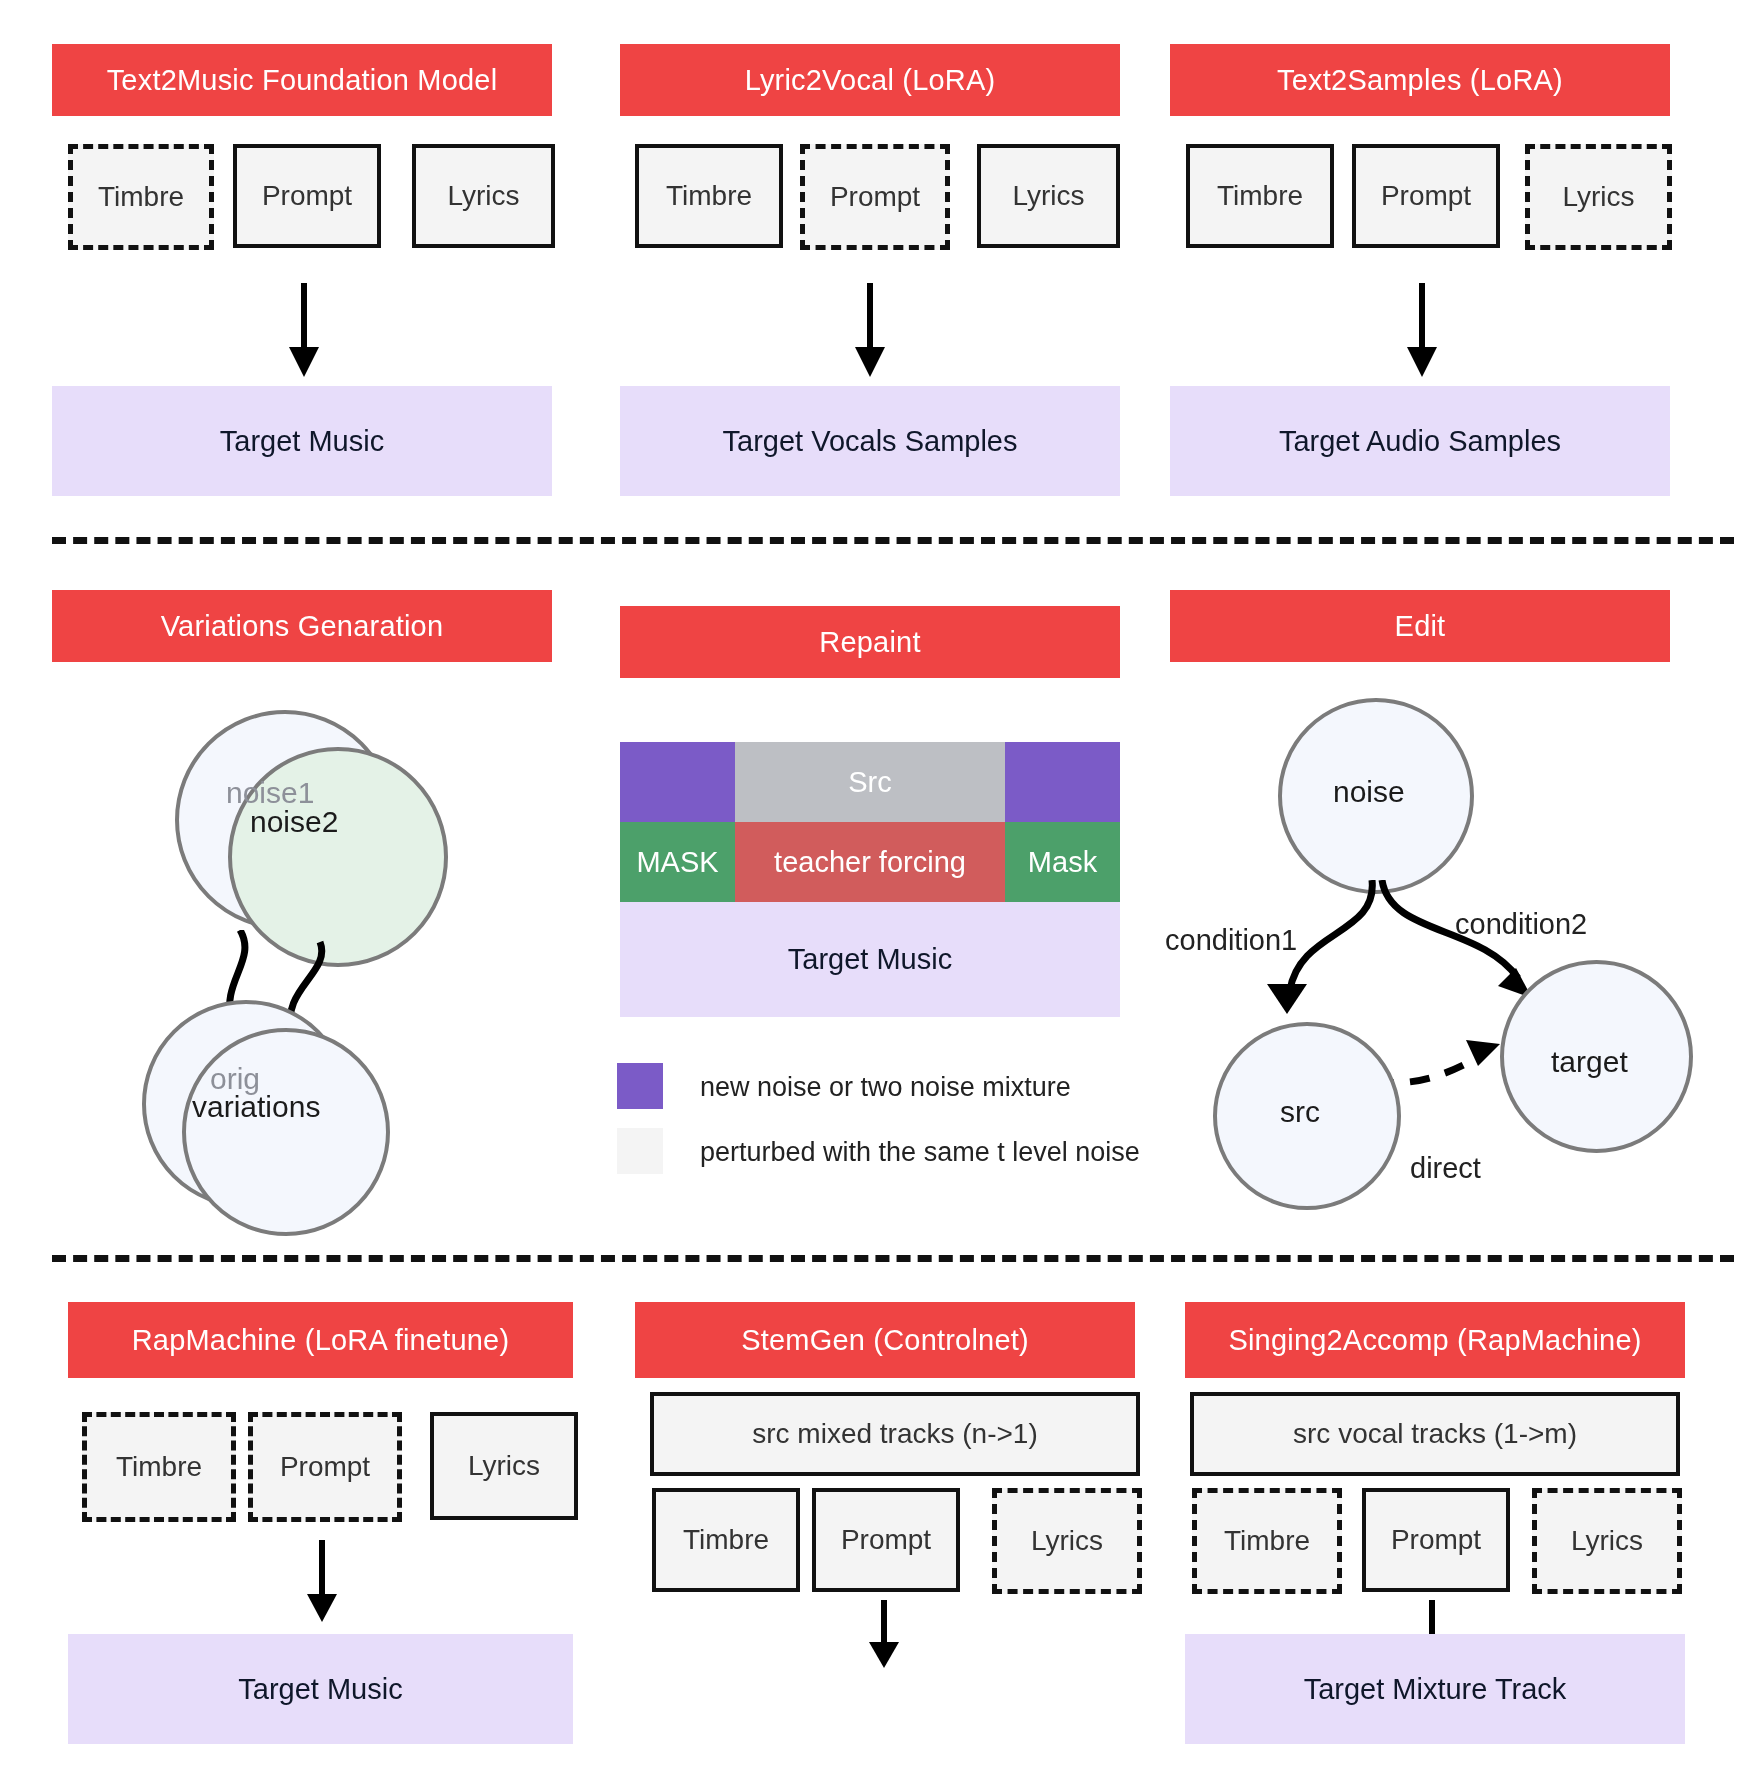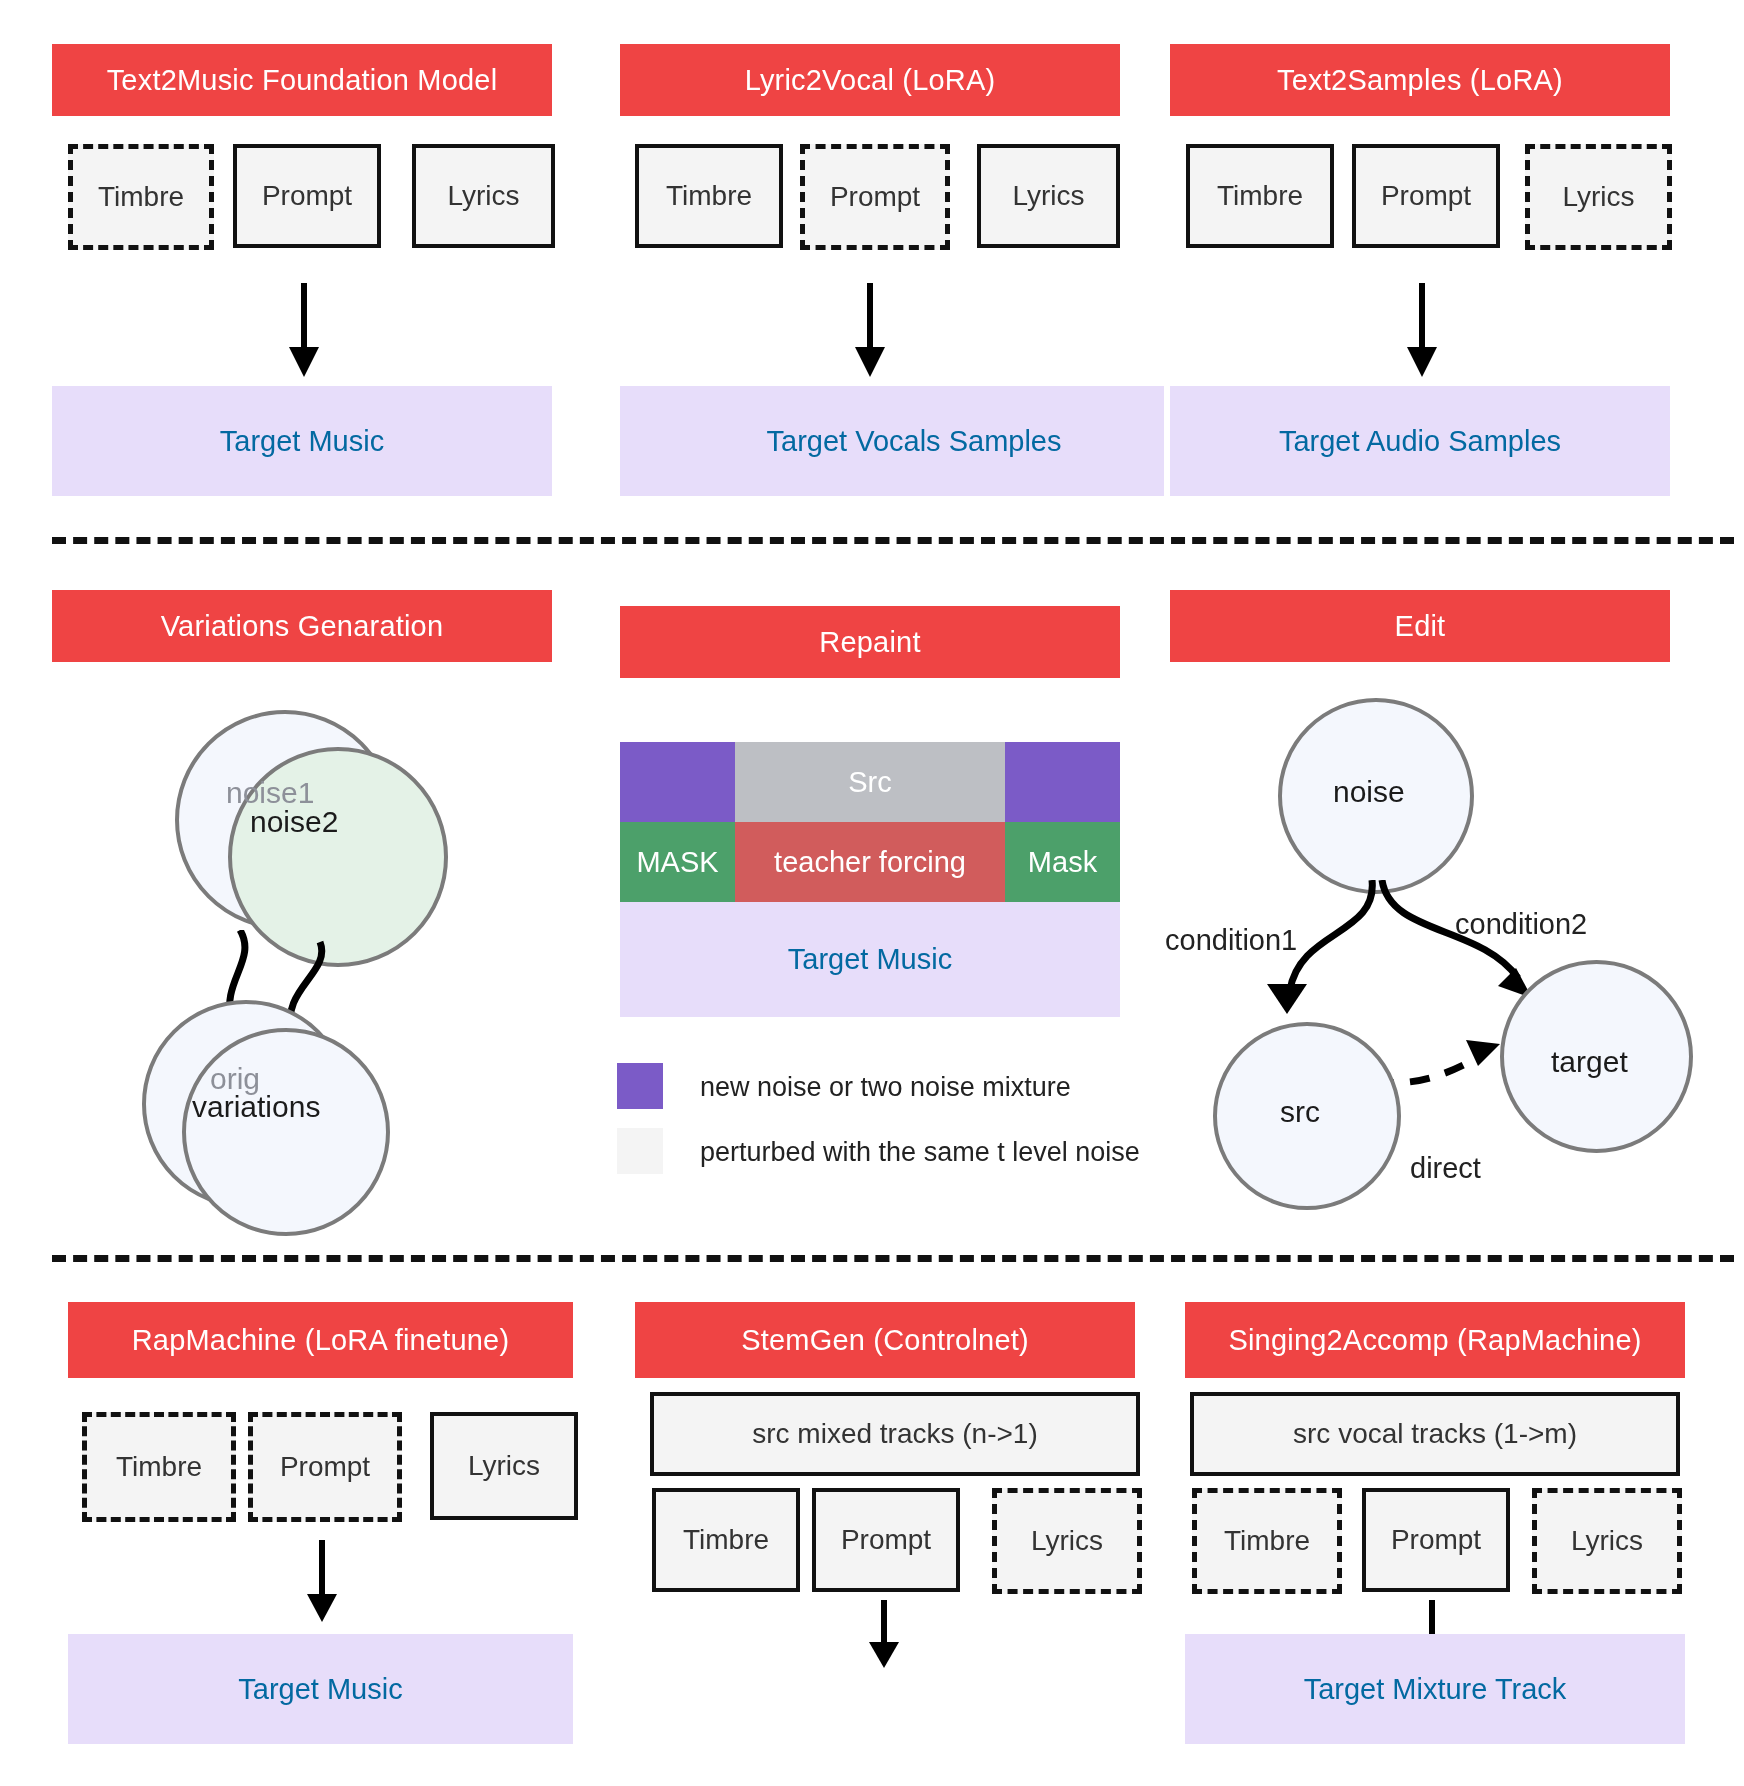--- a/index.html
+++ b/index.html
@@ -2,21 +2,21 @@
 <html><head>
 <meta charset="utf-8">
 <style>
   html,body{margin:0;padding:0;background:#fff;}
   body{width:1744px;height:1786px;font-family:"Liberation Sans",sans-serif;color:#222;}
   .canvas{position:relative;width:1744px;height:1786px;}
 
   .hdr{position:absolute;background:#ef4444;color:#fff;display:flex;align-items:center;
        justify-content:center;font-size:29px;letter-spacing:.2px;}
   .band{position:absolute;background:#e7ddfa;display:flex;align-items:center;
-        justify-content:center;font-size:29px;color:#0369a1;}
+        justify-content:center;font-size:29px;color:#0f172a;}
   .box{position:absolute;background:#f4f4f4;border:4px solid #111;display:flex;
        align-items:center;justify-content:center;font-size:28px;color:#333;}
   .box.dash{border-style:dashed;border-width:5px;}
   .wide{font-size:28px;}
 
   .divider{position:absolute;left:52px;right:10px;height:0;
            border-top:7px dashed #111;}
 
   .arrow{position:absolute;}
   .circ{position:absolute;border-radius:50%;border:4px solid #7b7b7b;}
@@ -48,21 +48,21 @@
   <div class="band" style="left:52px;top:386px;width:500px;height:110px;">Target Music</div>
 
   <div class="hdr" style="left:620px;top:44px;width:500px;height:72px;">Lyric2Vocal (LoRA)</div>
   <div class="box" style="left:635px;top:144px;width:140px;height:96px;">Timbre</div>
   <div class="box dash" style="left:800px;top:144px;width:140px;height:96px;">Prompt</div>
   <div class="box" style="left:977px;top:144px;width:135px;height:96px;">Lyrics</div>
   <svg class="arrow" style="left:848px;top:283px;" width="44" height="96" viewBox="0 0 44 96">
     <line x1="22" y1="0" x2="22" y2="72" stroke="#000" stroke-width="6"></line>
     <polygon points="22,94 7,64 37,64" fill="#000"></polygon>
   </svg>
-  <div class="band" style="left:620px;top:386px;width:500px;height:110px;padding-left:44px;">Target Vocals Samples</div>
+  <div class="band" style="left:620px;top:386px;width:500px;height:110px;">Target Vocals Samples</div>
 
   <div class="hdr" style="left:1170px;top:44px;width:500px;height:72px;">Text2Samples (LoRA)</div>
   <div class="box" style="left:1186px;top:144px;width:140px;height:96px;">Timbre</div>
   <div class="box" style="left:1352px;top:144px;width:140px;height:96px;">Prompt</div>
   <div class="box dash" style="left:1525px;top:144px;width:137px;height:96px;">Lyrics</div>
   <svg class="arrow" style="left:1400px;top:283px;" width="44" height="96" viewBox="0 0 44 96">
     <line x1="22" y1="0" x2="22" y2="72" stroke="#000" stroke-width="6"></line>
     <polygon points="22,94 7,64 37,64" fill="#000"></polygon>
   </svg>
   <div class="band" style="left:1170px;top:386px;width:500px;height:110px;">Target Audio Samples</div>

